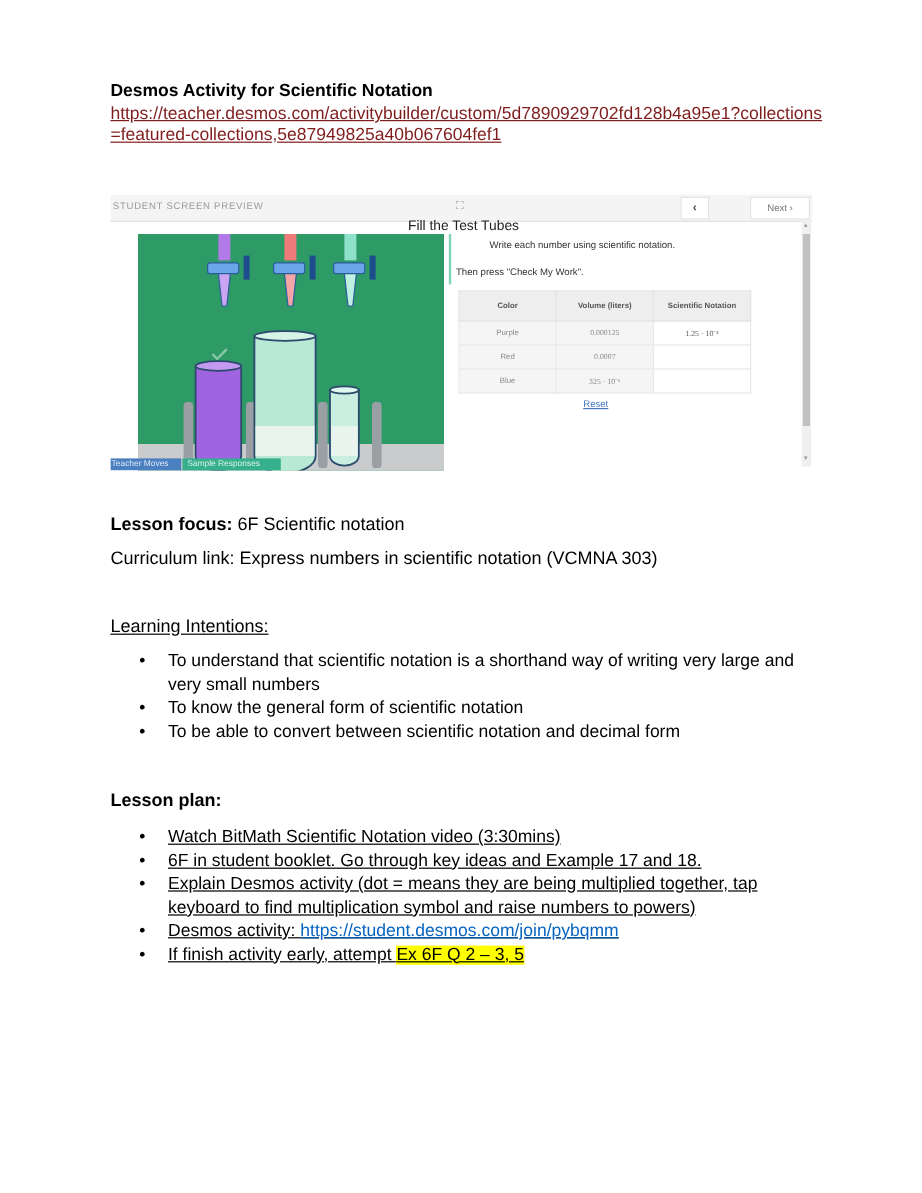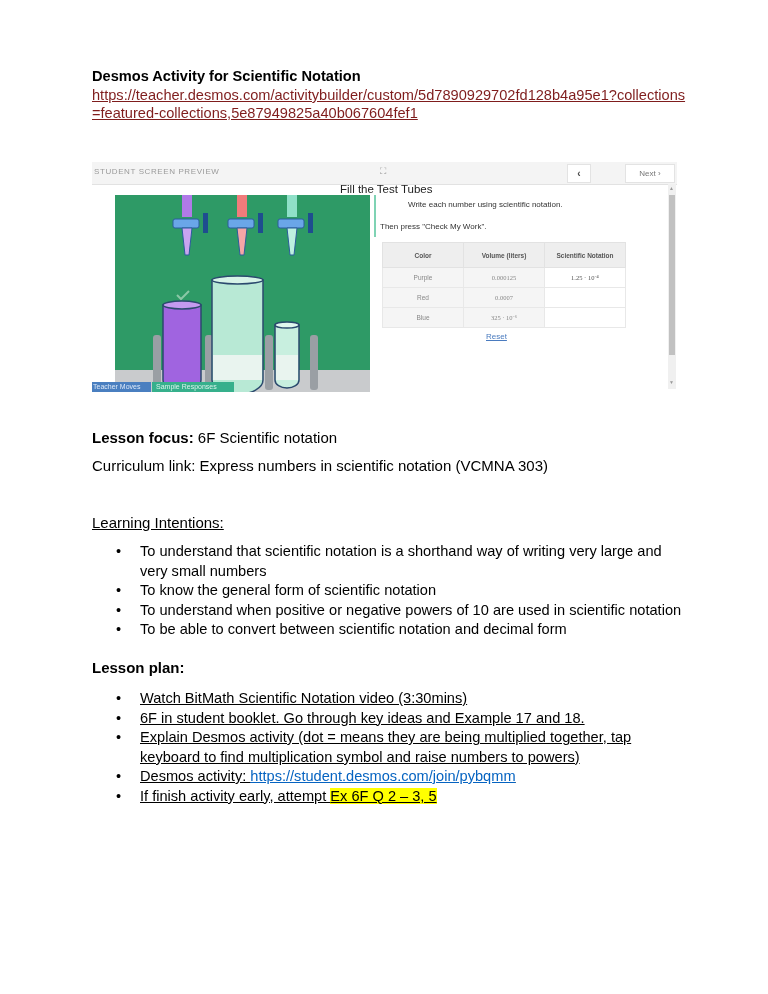--- a/index.html
+++ b/index.html
@@ -150,21 +150,20 @@
 
 <div class="p" style="top:429px;">
   <b>Lesson focus:</b><span> 6F Scientific notation</span>
 </div>
 <div class="p" style="top:457px;">Curriculum link: Express numbers in scientific notation (VCMNA 303)</div>
 
 <div class="p" style="top:514px;"><u>Learning Intentions:</u></div>
 <ul class="ul" style="top:542px;">
   <li>To understand that scientific notation is a shorthand way of writing very large and very small numbers</li>
   <li>To know the general form of scientific notation</li>
-  <li>To understand when positive or negative powers of 10 are used in scientific notation</li>
   <li>To be able to convert between scientific notation and decimal form</li>
 </ul>
 
 <div class="p" style="top:659px;"><b>Lesson plan:</b></div>
 <ul class="ul" style="top:689px;text-decoration:underline;">
   <li>Watch BitMath Scientific Notation video (3:30mins)</li>
   <li>6F in student booklet. Go through key ideas and Example 17 and 18.</li>
   <li>Explain Desmos activity (dot = means they are being multiplied together, tap keyboard to find multiplication symbol and raise numbers to powers)</li>
   <li><span>Desmos activity: </span><a class="lnk">https://student.desmos.com/join/pybqmm</a></li>
   <li><span>If finish activity early, attempt </span><span class="hl">Ex 6F Q 2 – 3, 5</span></li>

